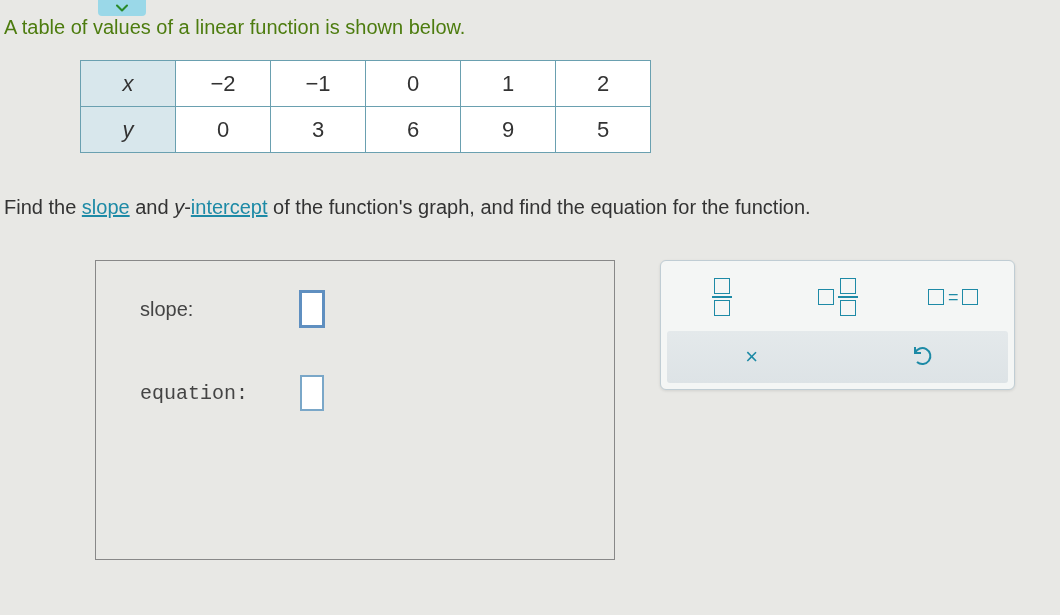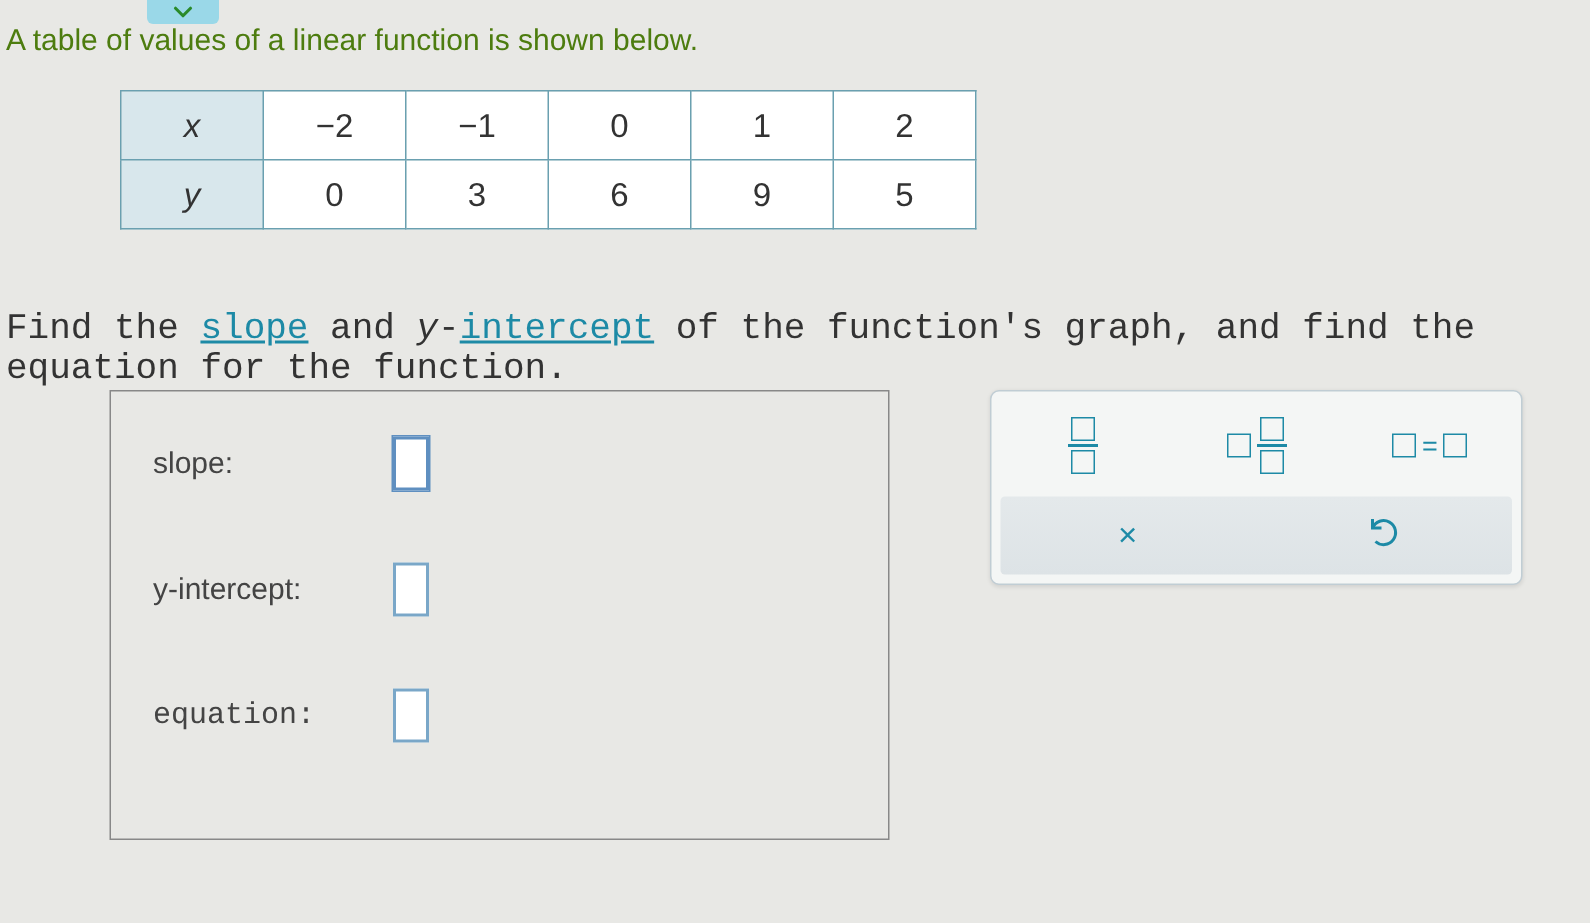--- a/index.html
+++ b/index.html
@@ -55,42 +55,41 @@
       font-size: 22px;
       color: #333;
       background: #fff;
     }
     table.values td.hdr {
       background: #d8e7ec;
       font-style: italic;
     }
     .instruction {
       position: absolute;
-      top: 206px;
+      top: 196px;
       left: 4px;
-      font-size: 24px;
+      font-size: 20px;
       color: #333;
-      font-family: Liberation Mono, monospace;
     }
     .instruction .link {
       color: #1d8aa6;
       text-decoration: underline;
     }
     .instruction .it {
       font-style: italic;
     }
     .answers {
       position: absolute;
       top: 260px;
-      left: 73px;
+      left: 95px;
       width: 520px;
       height: 300px;
       border: 1px solid #888;
       background: transparent;
-      padding: 30px 28px;
+      padding: 30px 44px;
     }
     .answer-row {
       display: flex;
       align-items: center;
       margin-bottom: 48px;
       font-size: 20px;
       color: #444;
     }
     .answer-row .label {
       width: 160px;
@@ -234,24 +233,20 @@
   <span> and </span>
   <span class="it">y</span><span>-</span><span class="link">intercept</span>
   <span> of the function's graph, and find the equation for the function.</span>
 </div>
 
 <div class="answers">
   <div class="answer-row">
     <span class="label">slope:</span>
     <span class="input-box active"></span>
   </div>
-  <div class="answer-row">
-    <span class="label">y-intercept:</span>
-    <span class="input-box"></span>
-  </div>
   <div class="answer-row" style="margin-bottom:0;font-family:Liberation Mono, monospace;">
     <span class="label">equation:</span>
     <span class="input-box"></span>
   </div>
 </div>
 
 <div class="palette">
   <div class="palette-row">
     <div class="palette-cell">
       <span class="frac">

